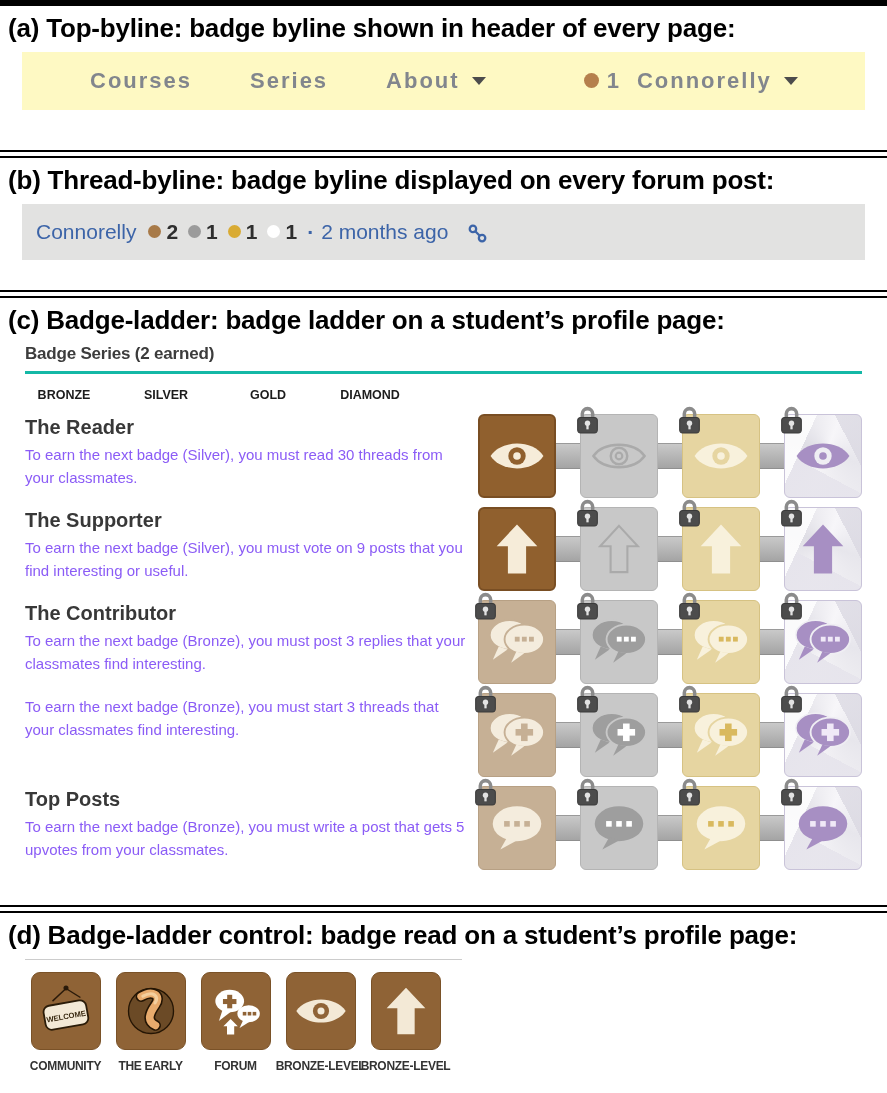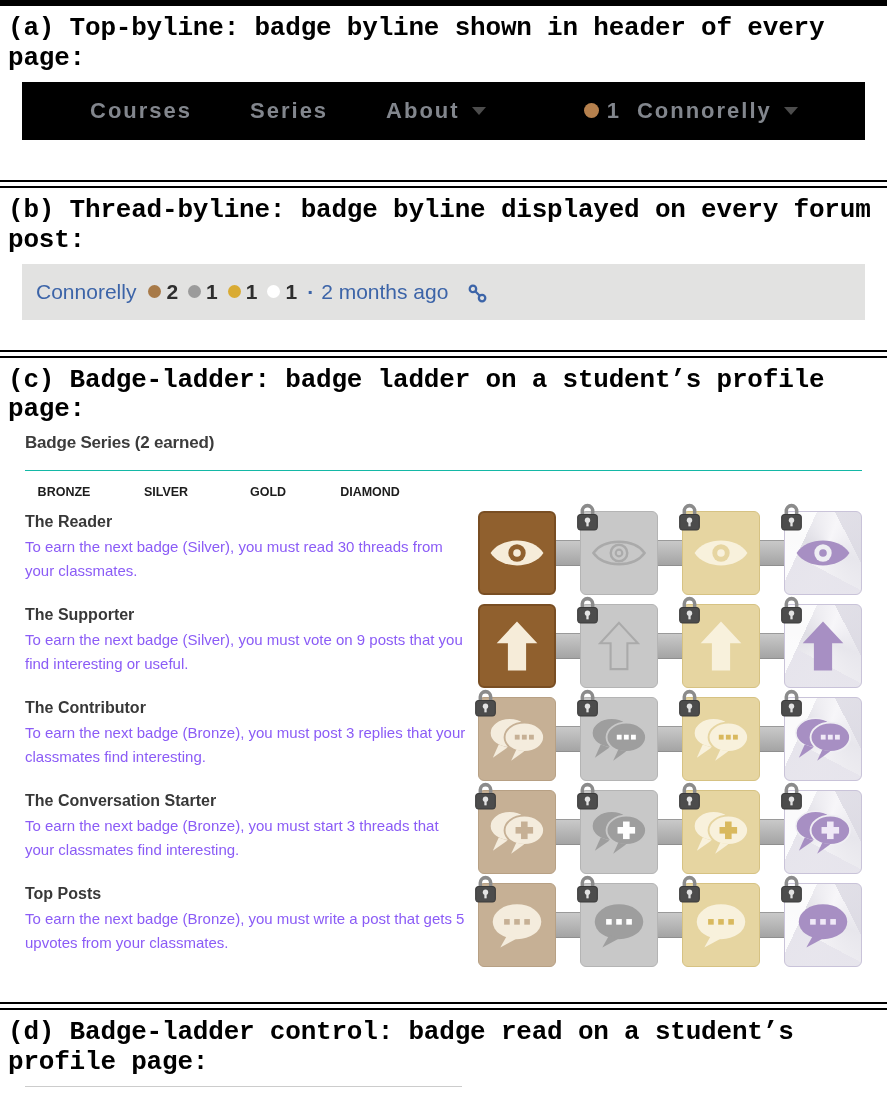--- a/index.html
+++ b/index.html
@@ -8,27 +8,27 @@
     width: 887px; height: 1093px; overflow: hidden;
     background: #ffffff;
     font-family: "Liberation Sans", sans-serif;
     color: #333;
   }
   
   .rule-top { height: 6px; background: #000; }
   .rule-double { height: 8px; border-top: 2px solid #000; border-bottom: 2px solid #000; }
   
   .caption {
-    font-family: Liberation Mono, monospace;
+    font-family: Liberation Sans, sans-serif;
     font-weight: 700; font-size: 26px; line-height: 1.15;
     color: #000; margin: 8px 6px 8px 8px; letter-spacing: -0.2px;
   }
   
   .navbar {
-    margin: 0 22px 0 22px; height: 58px; background: #000000;
+    margin: 0 22px 0 22px; height: 58px; background: #fef9c3;
     display: flex; align-items: center;
     padding-left: 68px;
     color: #82868d; font-size: 22px; font-weight: 700; letter-spacing: 2px;
   }
   .nav-item { display: flex; align-items: center; margin-right: 58px; cursor: default; }
   .caret {
     width: 0; height: 0; display: inline-block; margin-left: 12px;
     border-left: 7px solid transparent; border-right: 7px solid transparent;
     border-top: 8px solid #4c4c4c;
   }
@@ -49,30 +49,30 @@
   .dot-gold   { background: #d9ab33; }
   .dot-white  { background: #ffffff; }
   .cnt { font-weight: 700; color: #2e2e2e; margin-right: 10px; }
   .mid-dot { color: #3c64a8; font-weight: 700; margin: 0 7px 0 0; }
   .ts { margin-right: 20px; }
   .link-ic { width: 19px; height: 19px; margin-top: 3px; }
   
   .panel { margin: 0 25px; }
   .sub-head {
     font-size: 17px; font-weight: 700; color: #3c3c3c; letter-spacing: -0.2px;
-    margin-top: 8px; padding-bottom: 17px; border-bottom: 1px solid #14b8a6;
+    margin-top: 8px; padding-bottom: 7px; border-bottom: 3px solid #14b8a6;
   }
   .ladder-header { display: flex; justify-content: flex-start; margin-top: 14px; margin-bottom: 12px; }
   .hdr-cells { width: 384px; display: flex; }
   .hdr-cell { width: 78px; margin-right: 24px; text-align: center;
     font-size: 12.5px; font-weight: 700; color: #1c1c1c; }
   .hdr-cell:last-child { margin-right: 0; }
   .ladder-row { display: flex; align-items: flex-start; margin-bottom: 9px; }
   .row-text { flex: 1; padding-right: 12px; padding-top: 2px; }
-  .row-title { font-size: 16px; font-weight: 700; color: #383838; margin-bottom: 4px; }
+  .row-title { font-size: 20px; font-weight: 700; color: #383838; margin-bottom: 4px; }
   .row-desc { font-size: 15px; color: #8b5cf6; line-height: 1.55; }
   .row-badges { width: 384px; flex: none; display: flex; align-items: center; }
   .tile {
     width: 78px; height: 84px; border-radius: 6px; position: relative; flex: none;
     display: flex; align-items: center; justify-content: center; z-index: 1;
   }
   .conn {
     width: 26px; height: 26px; flex: none; margin: 0 -1px; z-index: 0;
     background: linear-gradient(180deg, #c9c9c9, #a4a4a4);
     border-top: 1px solid #9a9a9a; border-bottom: 1px solid #8f8f8f;
@@ -355,21 +355,20 @@
           </svg>
         <svg class="ic-bub">
             <use href="#i-bub2-dots"></use>
           </svg>
       </div>
     </div>
   </div>
 
   <div class="ladder-row">
     <div class="row-text">
-      <div class="row-title">The Conversation Starter</div>
       <div class="row-desc">To earn the next badge (Bronze), you must start 3 threads that your classmates find interesting.</div>
     </div>
     <div class="row-badges">
       <div class="tile bronzeL">
         <svg class="lock">
             <use href="#i-lock"></use>
           </svg>
         <svg class="ic-bub">
             <use href="#i-bub2-plus"></use>
           </svg>

